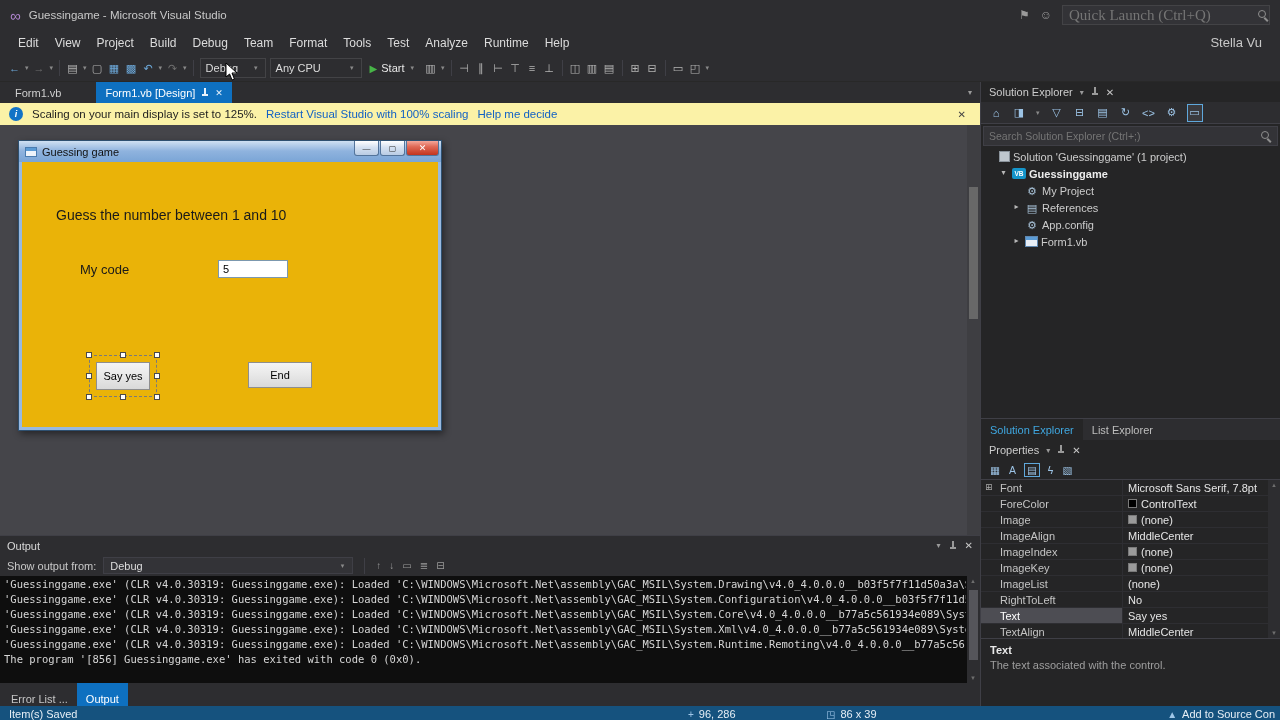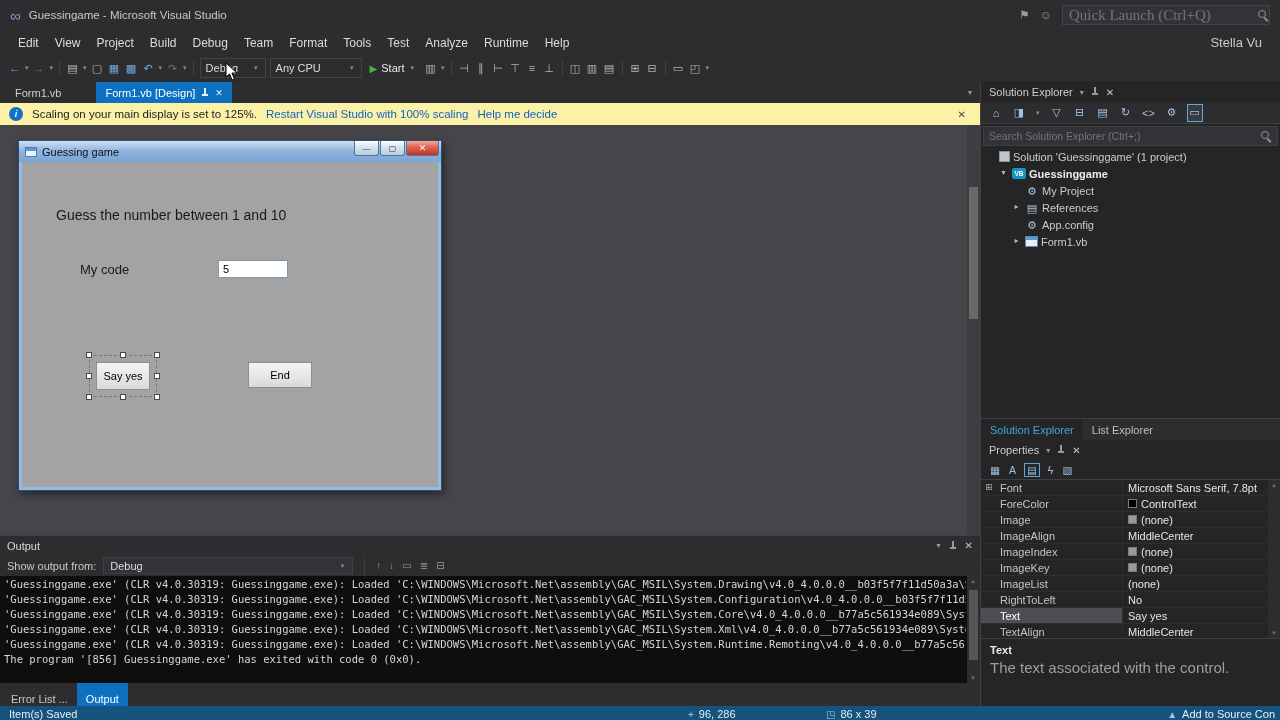--- a/index.html
+++ b/index.html
@@ -62,21 +62,21 @@
 
 .design-area{height:410px;position:relative;background:#45454A;overflow:hidden}
 .dscroll{position:absolute;right:0;top:0;width:13px;height:100%;background:#3E3E42}
 .dscroll .thumb{position:absolute;left:2px;right:2px;top:62px;height:132px;background:#686868}
 .winform{position:absolute;left:18px;top:15px;width:424px;box-shadow:2px 3px 7px rgba(0,0,0,.45);border:1px solid #2E5070}
 .wtitle{height:21px;display:flex;align-items:center;gap:5px;padding:0 2px 0 6px;background:linear-gradient(#CFE0F2,#8FB3DE 48%,#7AA5D6);font-size:11px;color:#111}
 .wtitle-ico{width:12px;height:10px;border:1px solid #4A7CB0;background:linear-gradient(#5B9BD5 0 3px,#EDF3FA 3px);flex:none}
 .wbtns{margin-left:auto;display:flex;gap:1px;align-self:flex-start}
 .wbtn{width:25px;height:15px;border:1px solid #53749B;border-top:none;border-radius:0 0 3px 3px;background:linear-gradient(#FFF,#D6E2F1 45%,#B9CCE4);color:#2B2B2B;font-size:8px;display:flex;align-items:center;justify-content:center}
 .wbtn.close{width:33px;background:linear-gradient(#F4A79B,#E06A57 40%,#C3341F);color:#FFF;font-weight:bold;font-size:9px}
-.wbody{position:relative;height:328px;background:#a3a3a3;border:3px solid #98B9E0;border-top:none;color:#1A1A1A}
+.wbody{position:relative;height:268px;background:#eab308;border:3px solid #98B9E0;border-top:none;color:#1A1A1A}
 .frm-label{position:absolute;white-space:nowrap}
 .lbl-heading{left:34px;top:45px;font-size:14px}
 .lbl-guess{left:58px;top:100px;font-size:13px}
 .frm-text{position:absolute;left:196px;top:98px;width:70px;height:18px;border:1px solid #7C98AE;background:#FFF;font-size:11px;padding:1px 4px;color:#000;font-family:inherit}
 .frm-btn{background:linear-gradient(#F4F4F4,#E9E9E9 45%,#D9D9D9);border:1px solid #8E8E8E;font-size:11px;color:#000;display:flex;align-items:center;justify-content:center}
 .btn-end{position:absolute;left:226px;top:200px;width:64px;height:26px}
 .sel-wrap{position:absolute;left:67px;top:193px;width:68px;height:42px;border:1px dashed #7A7A7A}
 .btn-sayyes{position:absolute;left:6px;top:6px;width:54px;height:28px}
 .hd{position:absolute;width:6px;height:6px;background:#FFF;border:1px solid #4A4A4A}
 .hd.tl{left:-4px;top:-4px}.hd.tm{left:calc(50% - 3px);top:-4px}.hd.tr{right:-4px;top:-4px}
@@ -133,21 +133,21 @@
 .pg-row{display:flex;height:16px;border-bottom:1px solid #2E2E32;font-size:11px;align-items:stretch}
 .pg-name{width:142px;display:flex;align-items:center;padding-left:19px;position:relative;color:#C4C4C4;border-right:1px solid #2E2E32;flex:none}
 .pg-row.selected .pg-name{background:#4D4D53;color:#FFF}
 .pg-expand{position:absolute;left:4px;top:2px;font-size:9px;color:#AAA}
 .pg-val{flex:1;display:flex;align-items:center;gap:4px;padding:0 5px;color:#E6E6E6;white-space:nowrap;overflow:hidden}
 .swatch{width:9px;height:9px;border:1px solid #7A7A7A;flex:none}
 .pg-sb{position:absolute;right:0;top:0;bottom:0;width:12px;background:#2D2D30;color:#6E6E6E;font-size:6px}
 .pg-sb .ar{position:absolute;left:3px}.pg-sb .up{top:2px}.pg-sb .dn{bottom:2px}
 .props-desc{flex:1;border-top:1px solid #3F3F46;background:#252526;padding:5px 9px}
 .pd-title{font-weight:bold;color:#E8E8E8;font-size:11px}
-.pd-text{color:#9E9E9E;font-size:15px;margin-top:3px}
+.pd-text{color:#9E9E9E;font-size:11px;margin-top:3px}
 
 
 .statusbar{height:14px;background:#15527E;color:#E6EEF5;font-size:11px;position:relative}
 .sb-msg{position:absolute;left:9px;top:2px}
 .sb-pos{position:absolute;left:688px;top:2px;display:flex;gap:5px;align-items:center}
 .sb-size{position:absolute;left:826px;top:2px;display:flex;gap:5px;align-items:center}
 .sb-src{position:absolute;right:5px;top:2px;display:flex;gap:5px;align-items:center}
 .sb-ico{color:#9FC6E8;font-size:10px}
 .cursor{position:absolute;left:225px;top:62px;z-index:60}
 </style>

